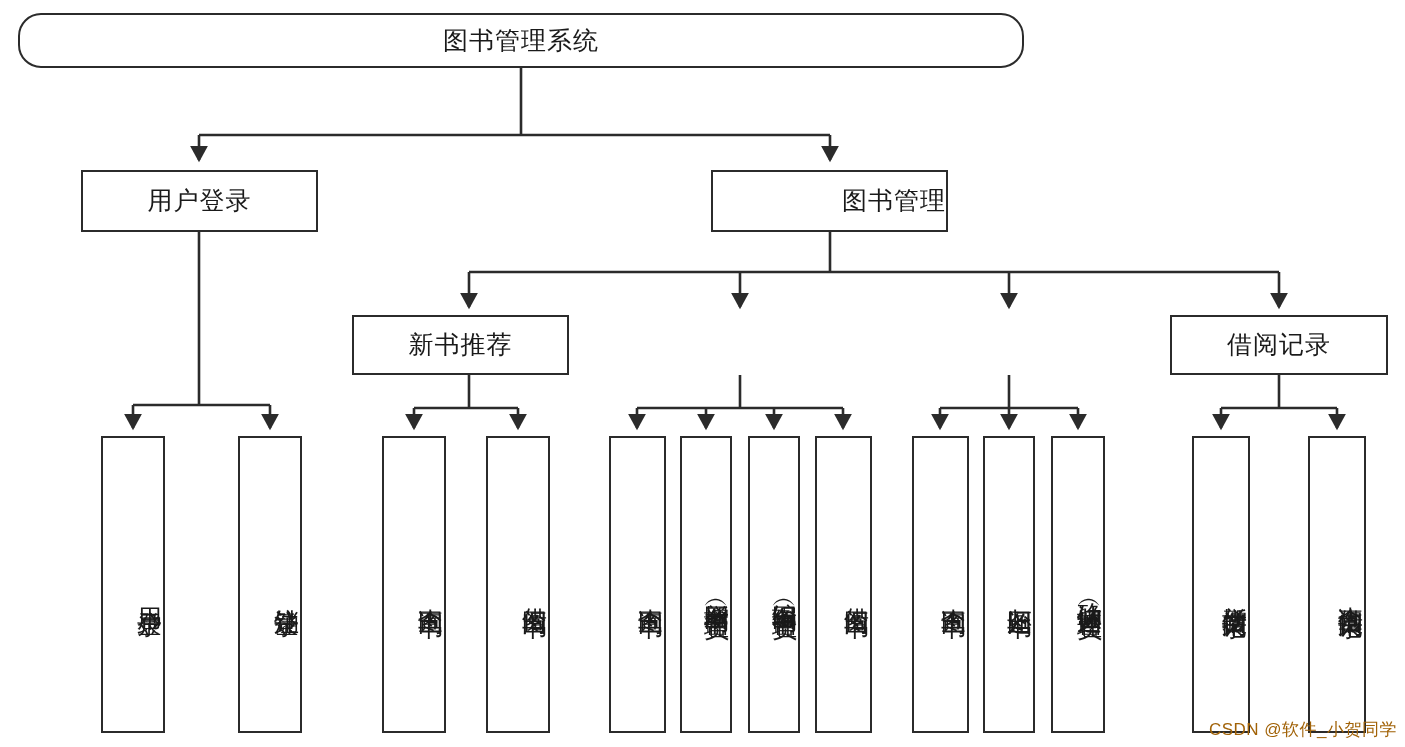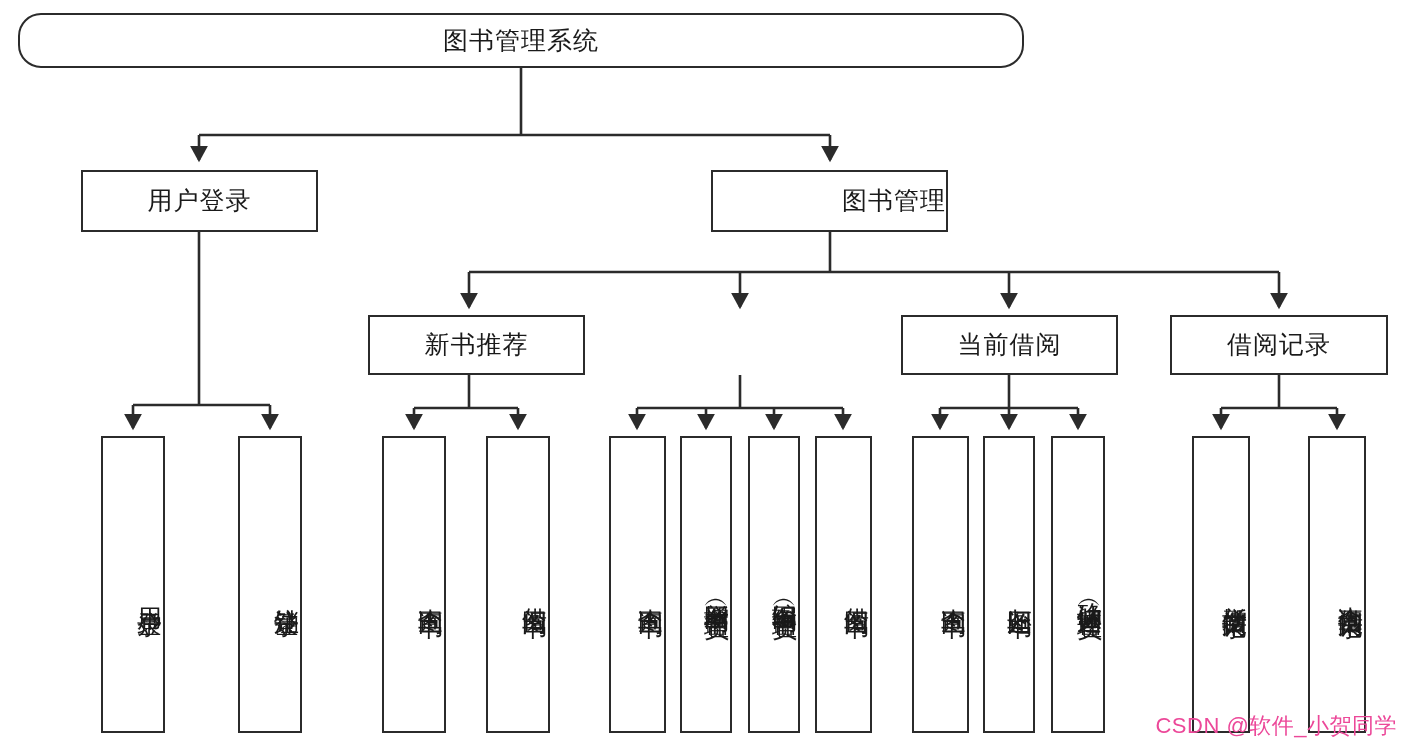--- a/index.html
+++ b/index.html
@@ -57,22 +57,22 @@
   }
   .node-v .vtext {
     writing-mode: vertical-rl;
     text-orientation: upright;
     display: block;
   }
   .watermark {
     position: absolute;
     right: 8px;
     bottom: 6px;
-    font-size: 22px;
-    color: #ec4899;
+    font-size: 17px;
+    color: #a16207;
     white-space: nowrap;
     letter-spacing: 0.5px;
   }
 </style>
 </head>
 <body>
 
 <div id="canvas">
 
   <svg id="edges" viewBox="0 0 1405 747" width="1405" height="747">
@@ -129,25 +129,22 @@
     <span>图书管理系统</span>
   </div>
 
   <div class="node node-h" style="left:81px; top:170px; width:237px; height:62px;">
     <span>用户登录</span>
   </div>
   <div class="node node-h" style="left:711px; top:170px; width:237px; height:62px;justify-content:flex-end;">
     <span>图书管理</span>
   </div>
 
-  <div class="node node-h" style="left:368px; top:315px; width:217px; height:60px;">
+  <div class="node node-h" style="left:352px; top:315px; width:217px; height:60px;">
     <span>新书推荐</span>
-  </div>
-  <div class="node node-h" style="left:901px; top:315px; width:217px; height:60px;">
-    <span>当前借阅</span>
   </div>
   <div class="node node-h" style="left:1170px; top:315px; width:218px; height:60px;">
     <span>借阅记录</span>
   </div>
 
   <div class="node node-v" style="left:101px; top:436px; width:64px; height:297px;">
     <span class="vtext">用户登录</span>
   </div>
   <div class="node node-v" style="left:238px; top:436px; width:64px; height:297px;">
     <span class="vtext">注销登录</span>

